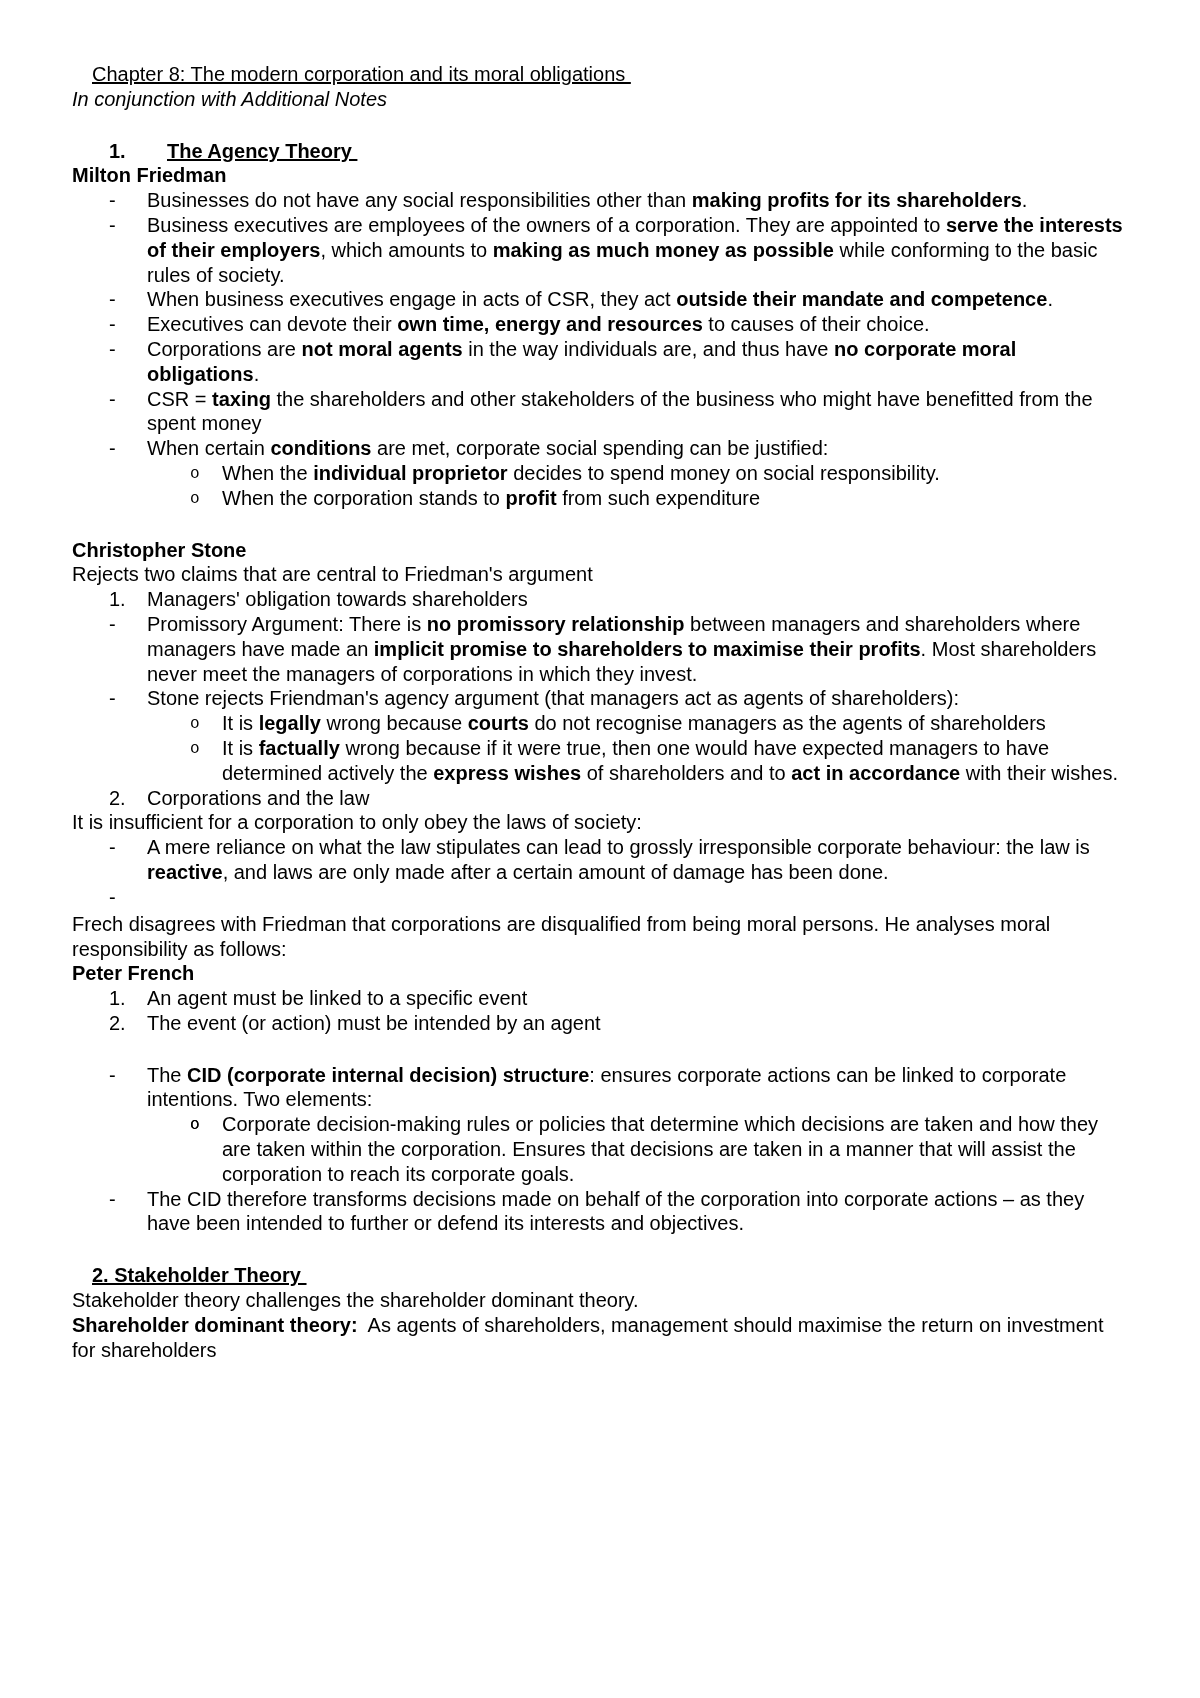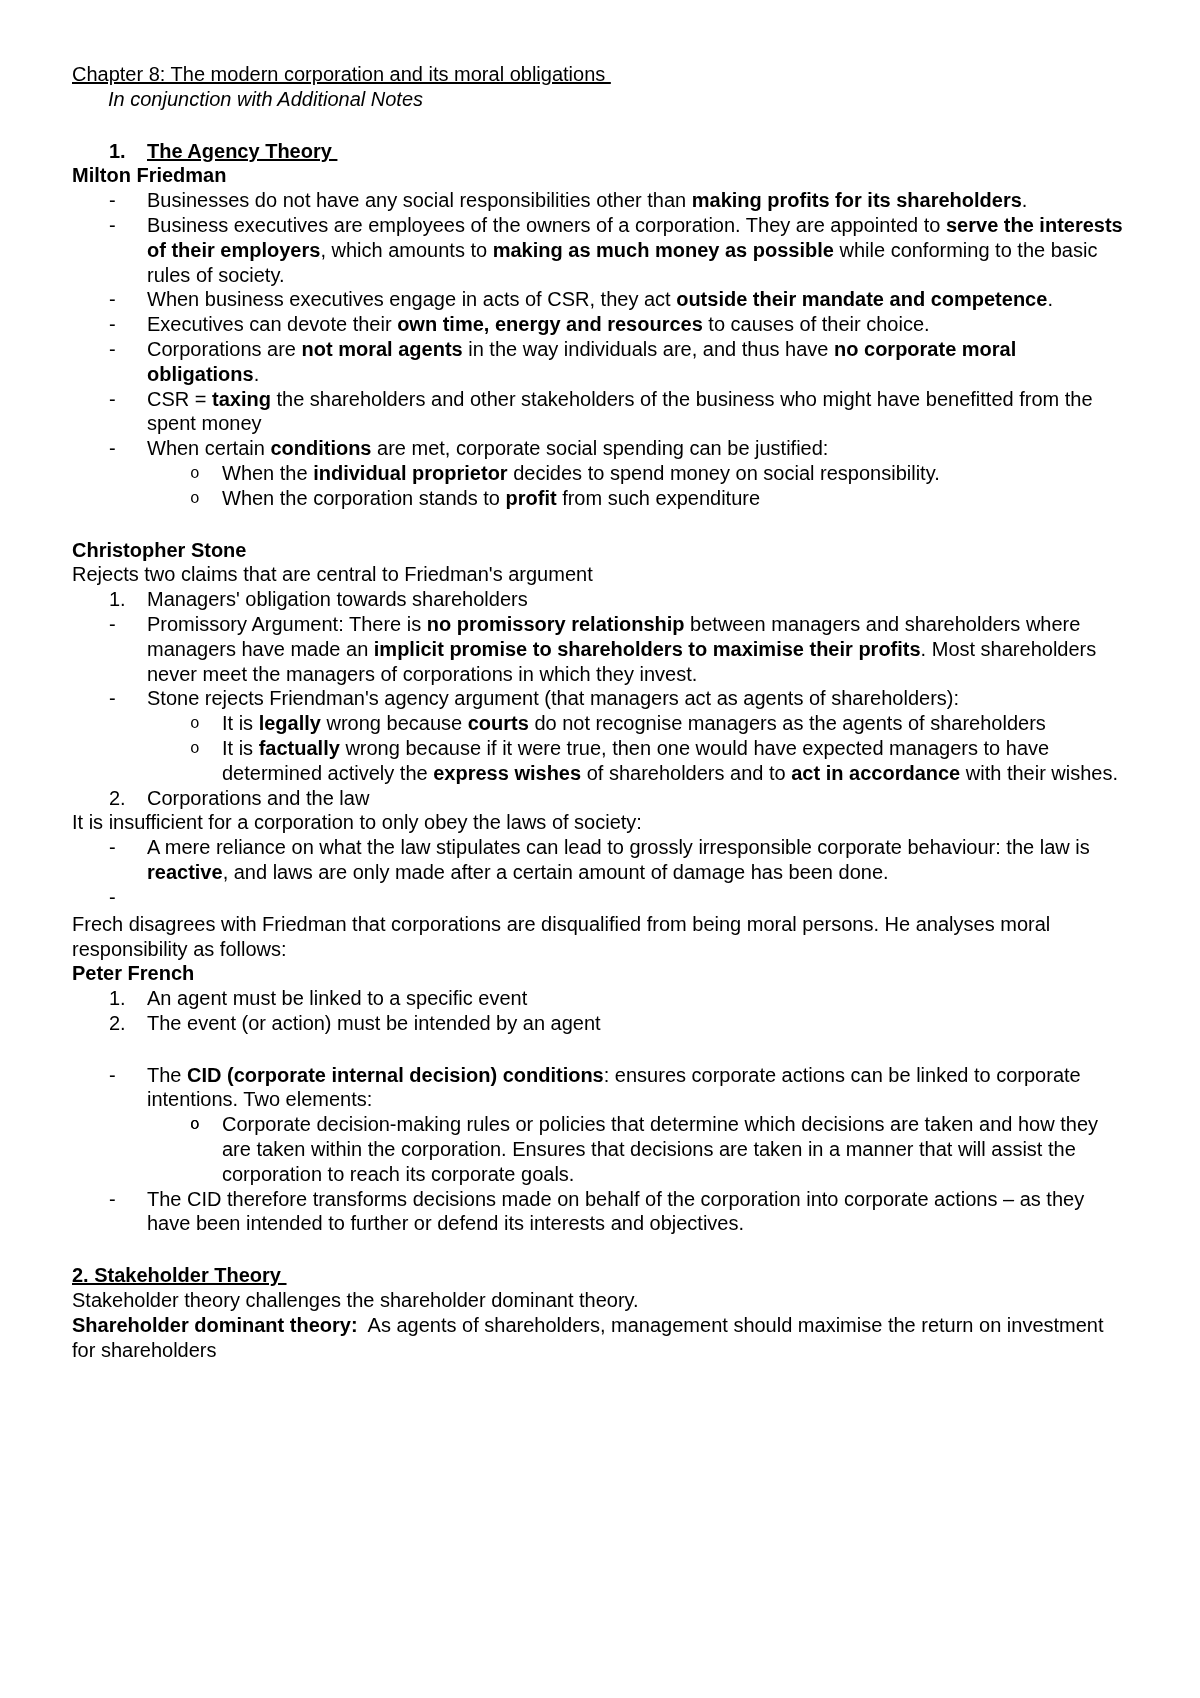--- a/index.html
+++ b/index.html
@@ -24,22 +24,22 @@
   .num { padding-left: 75px; }
   .b1 > .marker  { position: absolute; left: 37px; top: 0; }
   .num > .marker { position: absolute; left: 37px; top: 0; }
   .b2 > .marker  {
     position: absolute; left: 118px; top: 1px;
     font-family: "Liberation Mono", monospace;
     font-size: 16px;
   }
   .gap { height: 27px; }
   .bold { font-weight: bold; }
-  .italic { font-style: italic; margin-left: 36px; }
-  .underline { text-decoration: underline; }
+  .italic { font-style: italic; }
+  .underline { text-decoration: underline; margin-left: 20px; }
 </style>
 </head>
 <body>
 
 <div class="page">
   <div>
       <div class="block p"><span class="text"><span class="underline">Chapter 8: The modern corporation and its moral obligations&nbsp;</span></span></div>
       <div class="block p"><span class="text"><span class="italic">In conjunction with Additional Notes</span></span></div>
       <div class="gap"></div>
       <div class="block num"><span class="marker bold">1.</span><span class="text"><span class="bold underline">The Agency Theory&nbsp;</span></span></div>
@@ -64,21 +64,21 @@
       <div class="block num"><span class="marker">2.</span><span class="text"><span class="">Corporations and the law</span></span></div>
       <div class="block p"><span class="text"><span class="">It is insufficient for a corporation to only obey the laws of society:</span></span></div>
       <div class="block b1"><span class="marker">-</span><span class="text"><span class="">A mere reliance on what the law stipulates can lead to grossly irresponsible corporate behaviour: the law is </span><span class="bold">reactive</span><span class="">, and laws are only made after a certain amount of damage has been done.</span></span></div>
       <div class="block b1"><span class="marker">-</span></div>
       <div class="gap"></div>
       <div class="block p"><span class="text"><span class="">Frech disagrees with Friedman that corporations are disqualified from being moral persons. He analyses moral responsibility as follows:</span></span></div>
       <div class="block p"><span class="text"><span class="bold">Peter French</span></span></div>
       <div class="block num"><span class="marker">1.</span><span class="text"><span class="">An agent must be linked to a specific event</span></span></div>
       <div class="block num"><span class="marker">2.</span><span class="text"><span class="">The event (or action) must be intended by an agent</span></span></div>
       <div class="gap"></div>
-      <div class="block b1"><span class="marker">-</span><span class="text"><span class="">The </span><span class="bold">CID (corporate internal decision) conditions</span><span class="">: ensures corporate actions can be linked to corporate intentions. Two elements:</span></span></div>
+      <div class="block b1"><span class="marker">-</span><span class="text"><span class="">The </span><span class="bold">CID (corporate internal decision) structure</span><span class="">: ensures corporate actions can be linked to corporate intentions. Two elements:</span></span></div>
       <div class="block b2"><span class="marker">o</span></div>
       <div class="block b2"><span class="marker">o</span><span class="text"><span class="">Corporate decision-making rules or policies that determine which decisions are taken and how they are taken within the corporation. Ensures that decisions are taken in a manner that will assist the corporation to reach its corporate goals.</span></span></div>
       <div class="block b1"><span class="marker">-</span><span class="text"><span class="">The CID therefore transforms decisions made on behalf of the corporation into corporate actions – as they have been intended to further or defend its interests and objectives.</span></span></div>
       <div class="gap"></div>
       <div class="block p"><span class="text"><span class="bold underline">2. Stakeholder Theory&nbsp;</span></span></div>
       <div class="block p"><span class="text"><span class="">Stakeholder theory challenges the shareholder dominant theory.</span></span></div>
       <div class="block p"><span class="text"><span class="bold">Shareholder dominant theory:</span><span class="">&nbsp; As agents of shareholders, management should maximise the return on investment for shareholders</span></span></div>
     </div>
 </div>
 

